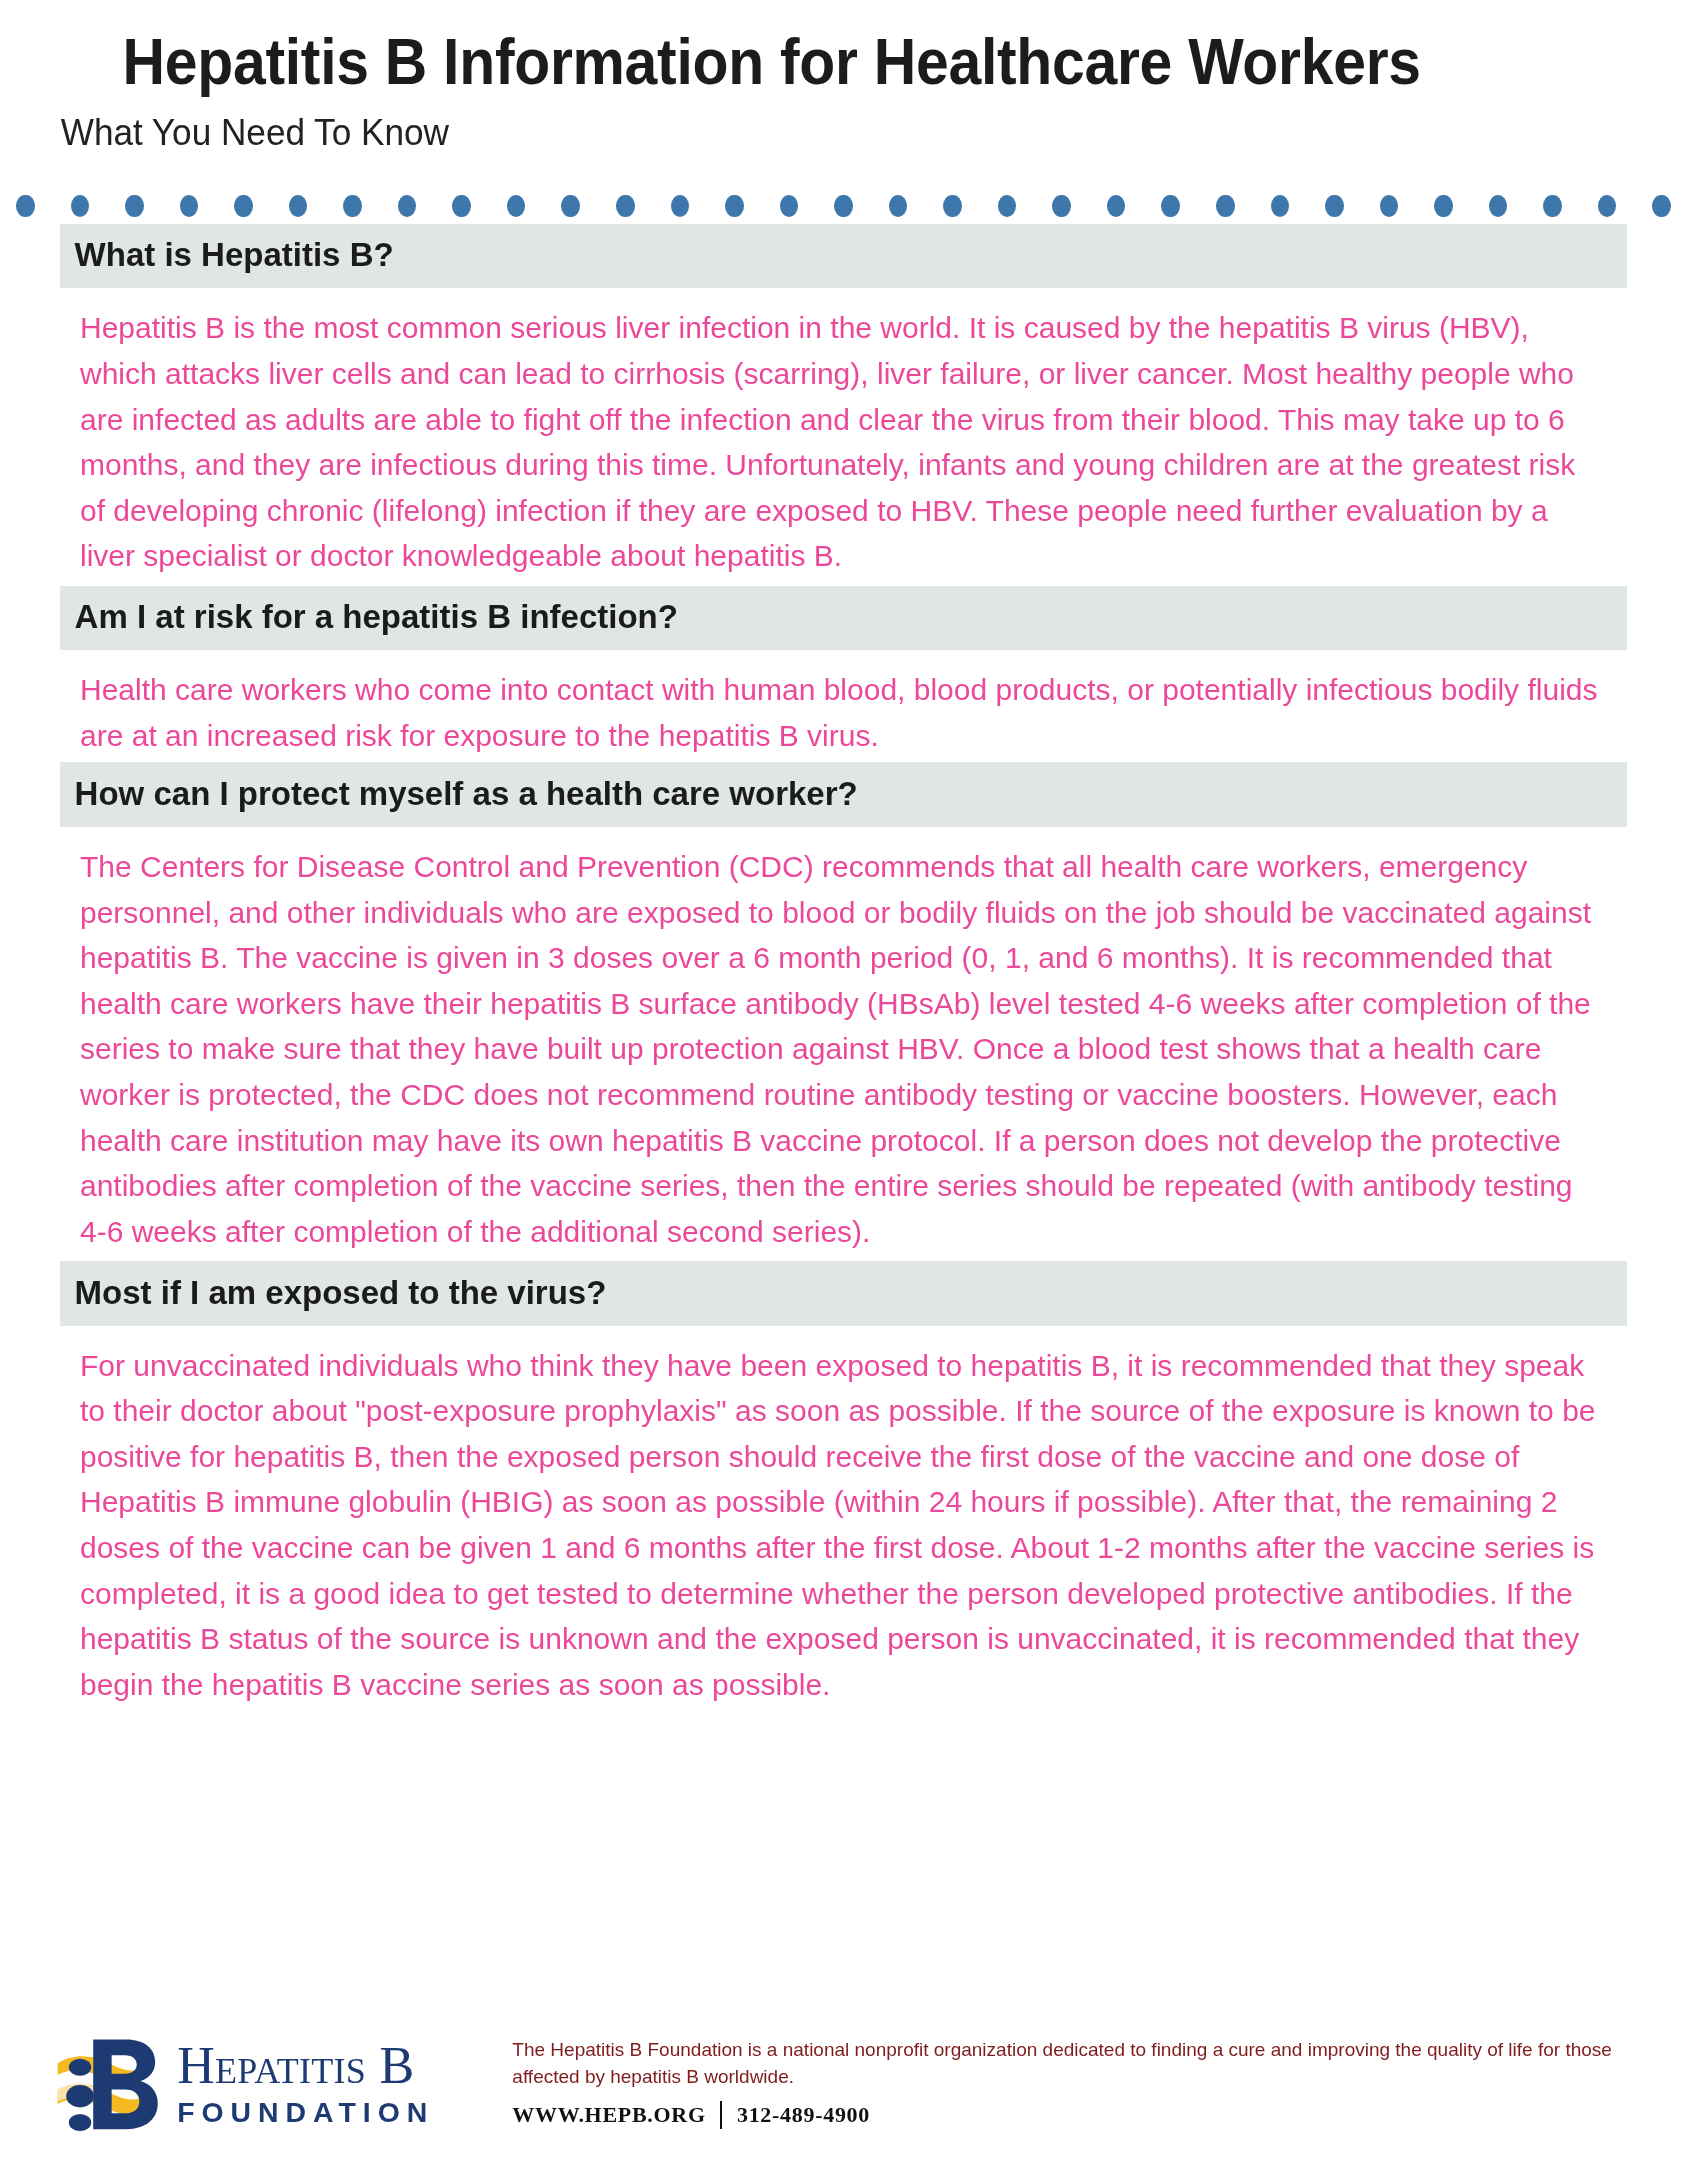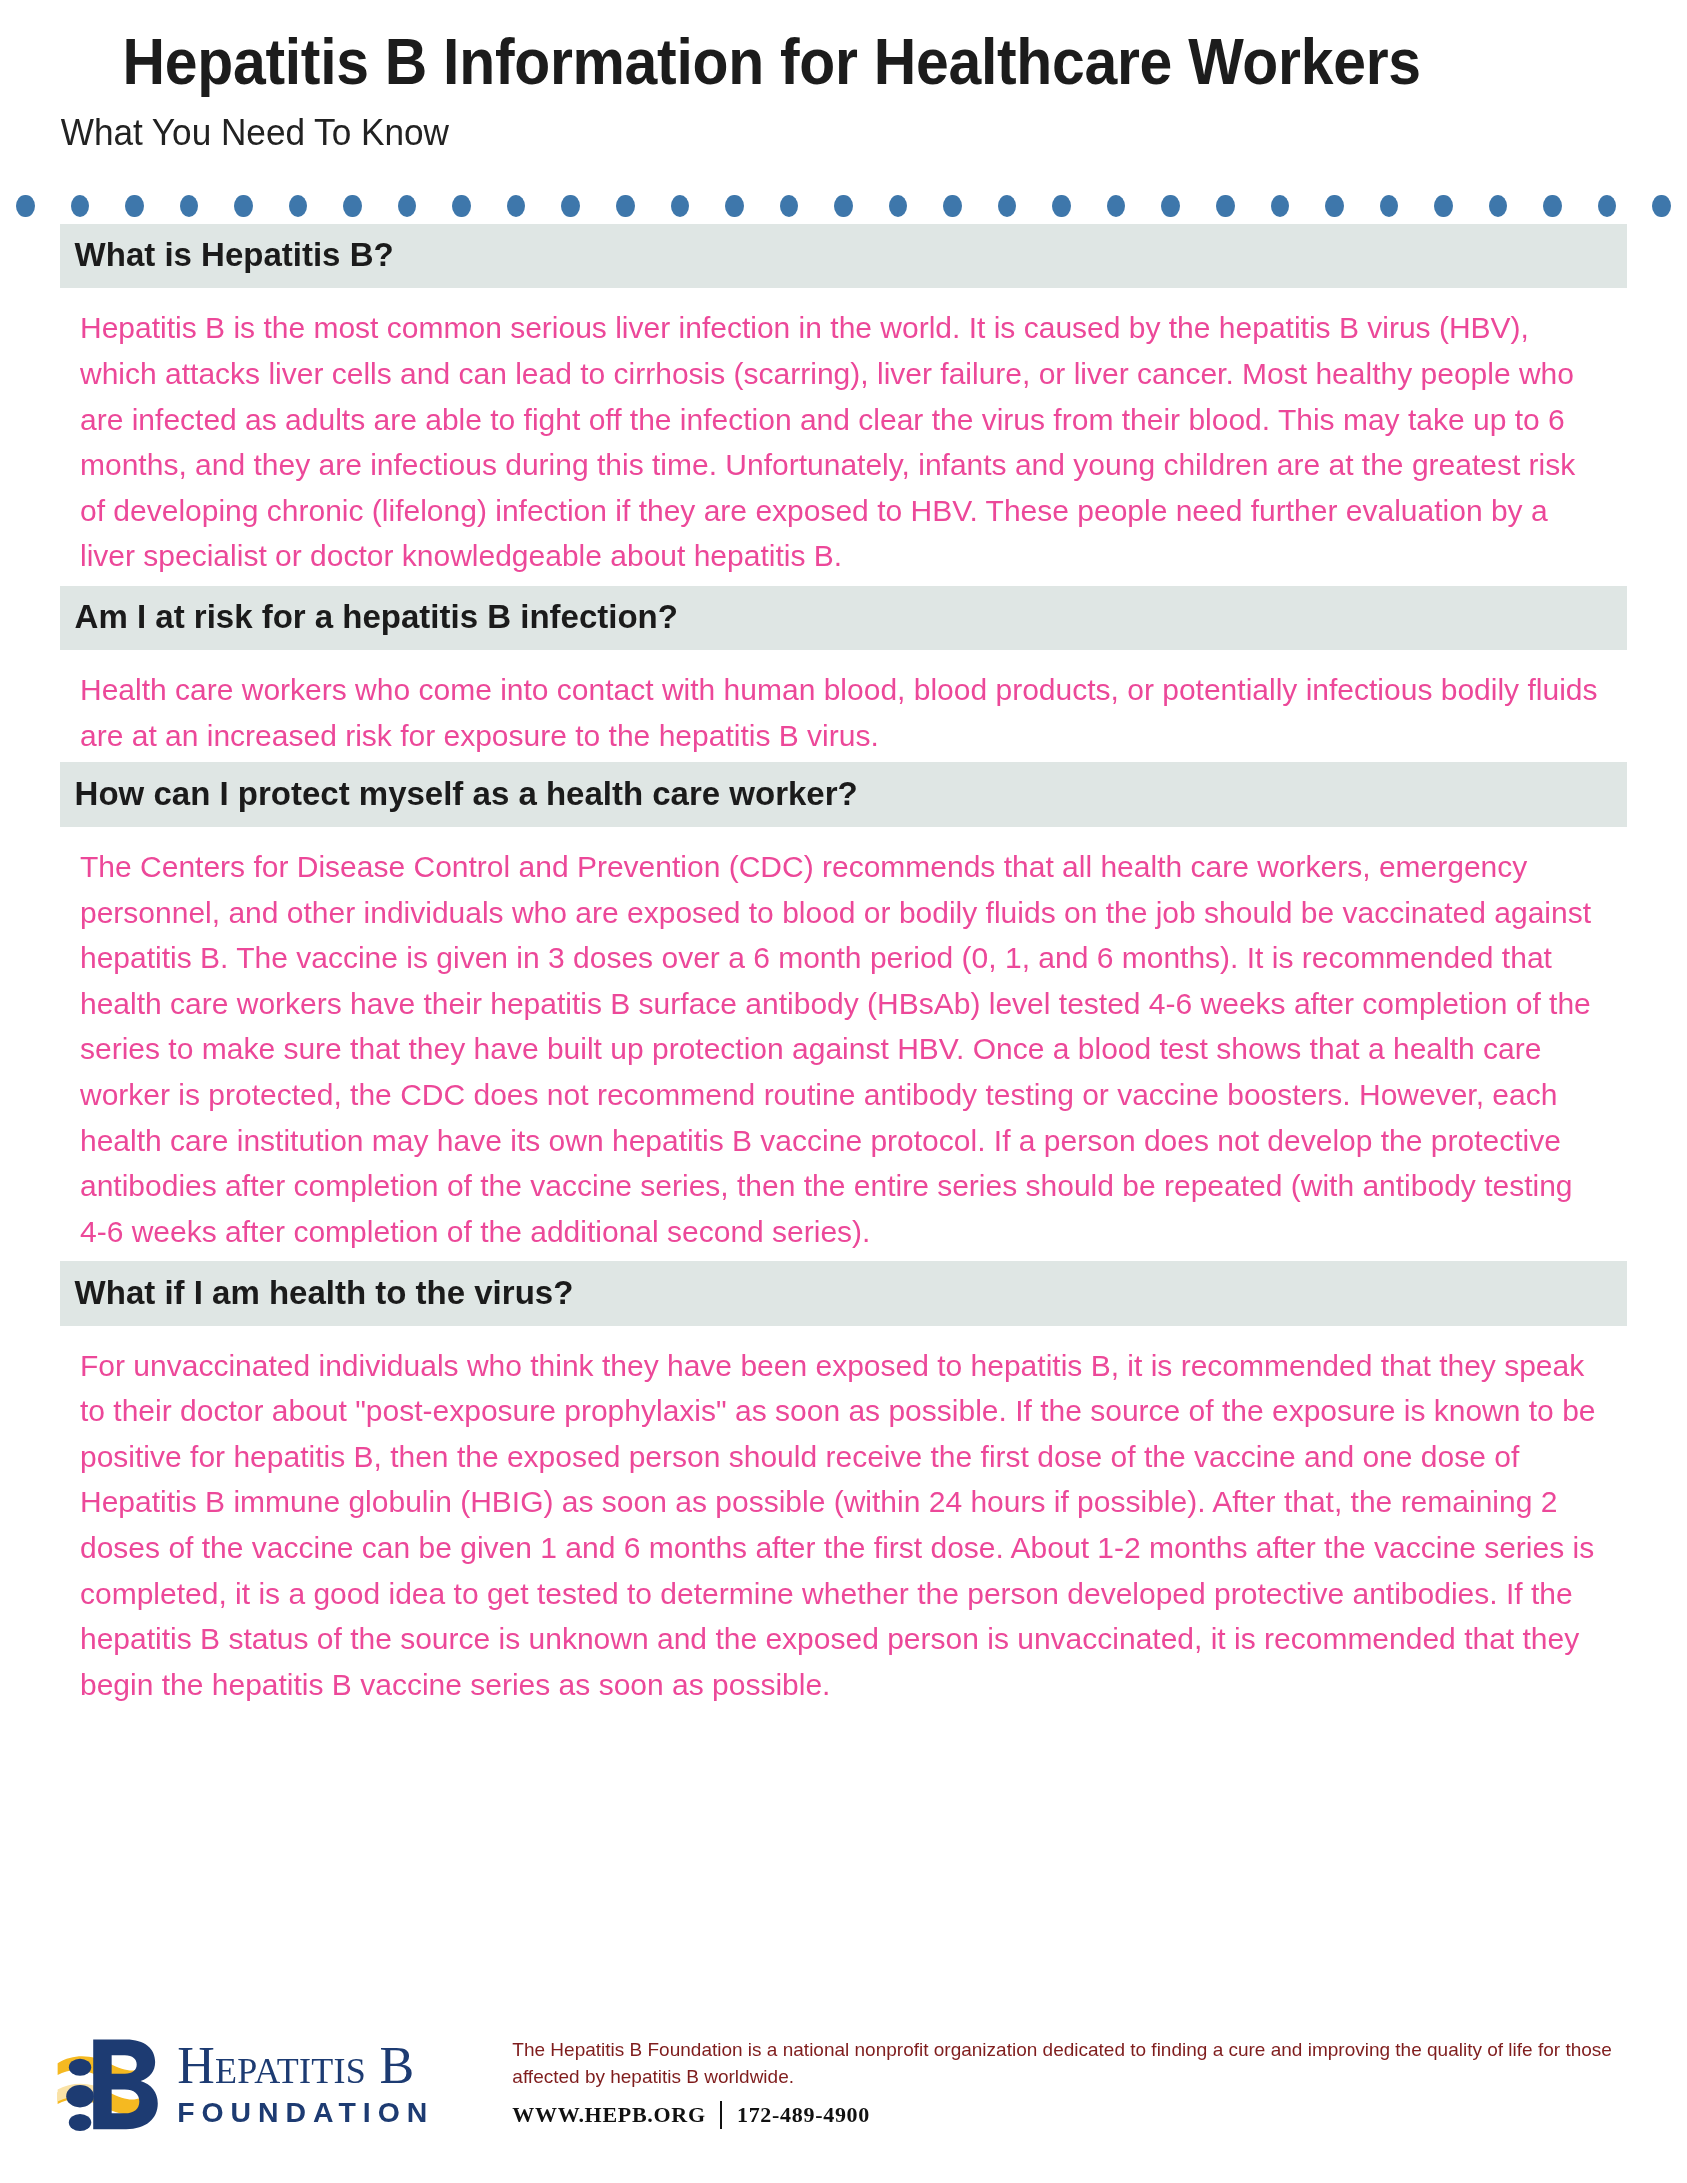--- a/index.html
+++ b/index.html
@@ -240,21 +240,21 @@
 
     <div class="section">
       <div class="section-header">
         <div class="section-header-text">How can I protect myself as a health care worker?</div>
       </div>
       <div class="section-body">The Centers for Disease Control and Prevention (CDC) recommends that all health care workers, emergency personnel, and other individuals who are exposed to blood or bodily fluids on the job should be vaccinated against hepatitis B. The vaccine is given in 3 doses over a 6 month period (0, 1, and 6 months). It is recommended that health care workers have their hepatitis B surface antibody (HBsAb) level tested 4-6 weeks after completion of the series to make sure that they have built up protection against HBV. Once a blood test shows that a health care worker is protected, the CDC does not recommend routine antibody testing or vaccine boosters. However, each health care institution may have its own hepatitis B vaccine protocol. If a person does not develop the protective antibodies after completion of the vaccine series, then the entire series should be repeated (with antibody testing 4-6 weeks after completion of the additional second series).</div>
     </div>
 
     <div class="section">
       <div class="section-header">
-        <div class="section-header-text">What if I am health to the virus?</div>
+        <div class="section-header-text">Most if I am exposed to the virus?</div>
       </div>
       <div class="section-body">For unvaccinated individuals who think they have been exposed to hepatitis B, it is recommended that they speak to their doctor about "post-exposure prophylaxis" as soon as possible. If the source of the exposure is known to be positive for hepatitis B, then the exposed person should receive the first dose of the vaccine and one dose of Hepatitis B immune globulin (HBIG) as soon as possible (within 24 hours if possible). After that, the remaining 2 doses of the vaccine can be given 1 and 6 months after the first dose. About 1-2 months after the vaccine series is completed, it is a good idea to get tested to determine whether the person developed protective antibodies. If the hepatitis B status of the source is unknown and the exposed person is unvaccinated, it is recommended that they begin the hepatitis B vaccine series as soon as possible.</div>
     </div>
 
   </div>
 
   <div class="footer">
 
     <div class="logo-block">
       <svg class="logo-mark" viewBox="0 0 170 175">
@@ -275,20 +275,20 @@
         <div class="logo-line1">Hepatitis B</div>
         <div class="logo-line2">FOUNDATION</div>
       </div>
     </div>
 
     <div class="footer-text">
       <div class="footer-desc">The Hepatitis B Foundation is a national nonprofit organization dedicated to finding a cure and improving the quality of life for those affected by hepatitis B worldwide.</div>
       <div class="footer-contact">
         <span>WWW.HEPB.ORG</span>
         <span class="sep"></span>
-        <span>172-489-4900</span>
+        <span>312-489-4900</span>
       </div>
     </div>
 
   </div>
 
 </div>
 
 
 </body></html>

